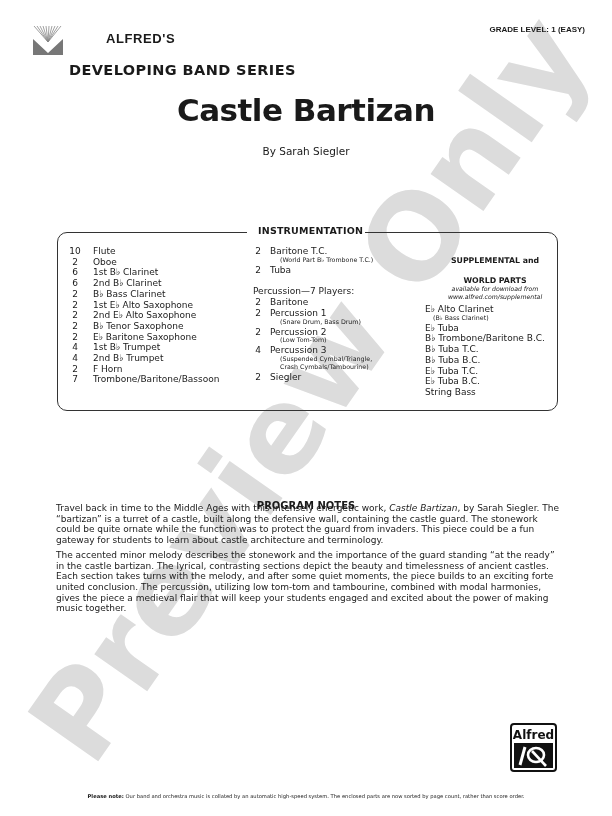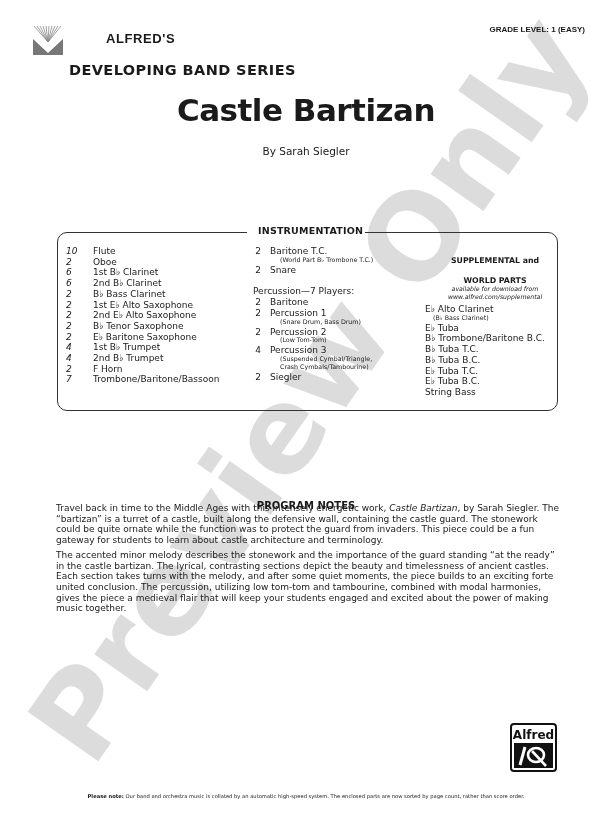--- a/index.html
+++ b/index.html
@@ -11,21 +11,21 @@
   .grade{right:27px;top:25px;font-size:8px;font-weight:bold;font-family:"Liberation Sans",sans-serif;text-align:right;}
   .watermark{left:0;top:0;width:612px;height:816px;pointer-events:none;}
   .watermark text{font-family:"DejaVu Sans",sans-serif;font-weight:bold;font-size:118px;fill:#dcdcdc;}
   .title{left:0;width:612px;top:92px;text-align:center;font-size:31px;font-weight:bold;font-family:"DejaVu Sans",sans-serif;letter-spacing:-0.5px;}
   .byline{left:0;width:612px;top:145px;text-align:center;font-size:10.5px;font-family:"DejaVu Sans",sans-serif;}
   .inst-box{left:57px;top:232px;width:499px;height:177px;border:1.2px solid #333;border-radius:10px;}
   .inst-title{left:252px;top:225px;padding:0 6px;background:transparent;font-size:9.5px;font-weight:bold;font-family:"DejaVu Sans",sans-serif;letter-spacing:0.2px;}
   .inst-title-mask{left:247px;top:229px;width:118px;height:8px;background:#fff;}
   .col{font-size:9px;line-height:10.7px;font-family:"DejaVu Sans",sans-serif;}
   .row{display:flex;white-space:nowrap;}
-  .qty{width:18px;text-align:left;margin-right:9px;font-style:italic;}
+  .qty{width:18px;text-align:center;margin-right:9px;}
   .qty2{width:8px;text-align:right;margin-right:9px;}
   .sub{font-size:6.3px;line-height:8px;padding-left:17px;margin-top:-1px;margin-bottom:1px;}
   .col1{left:66px;top:246px;}
   .col2{left:253px;top:246px;}
   .col3{left:425px;top:246px;}
   .supp-head{width:140px;text-align:center;font-size:7.8px;font-weight:bold;line-height:9.5px;margin-top:10px;}
   .supp-note{width:140px;text-align:center;font-size:6.2px;font-style:italic;line-height:7.5px;}
   .supp-item{font-size:9px;line-height:10.7px;white-space:nowrap;}
   .supp-sub{font-size:6.3px;line-height:8px;padding-left:8px;margin-top:-1px;margin-bottom:1px;}
   .perc-label{margin-top:11px;}
@@ -125,21 +125,21 @@
 </div>
 
 <div class="abs col col2">
   <div class="row">
       <span class="qty2">2</span>
       <span>Baritone T.C.</span>
     </div>
   <div class="sub" style="padding-left:27px;">(World Part B♭ Trombone T.C.)</div>
   <div class="row">
       <span class="qty2">2</span>
-      <span>Snare</span>
+      <span>Tuba</span>
     </div>
   <div class="perc-label">Percussion—7 Players:</div>
   <div class="row">
       <span class="qty2">2</span>
       <span>Baritone</span>
     </div>
   <div class="row">
       <span class="qty2">2</span>
       <span>Percussion 1</span>
     </div>

